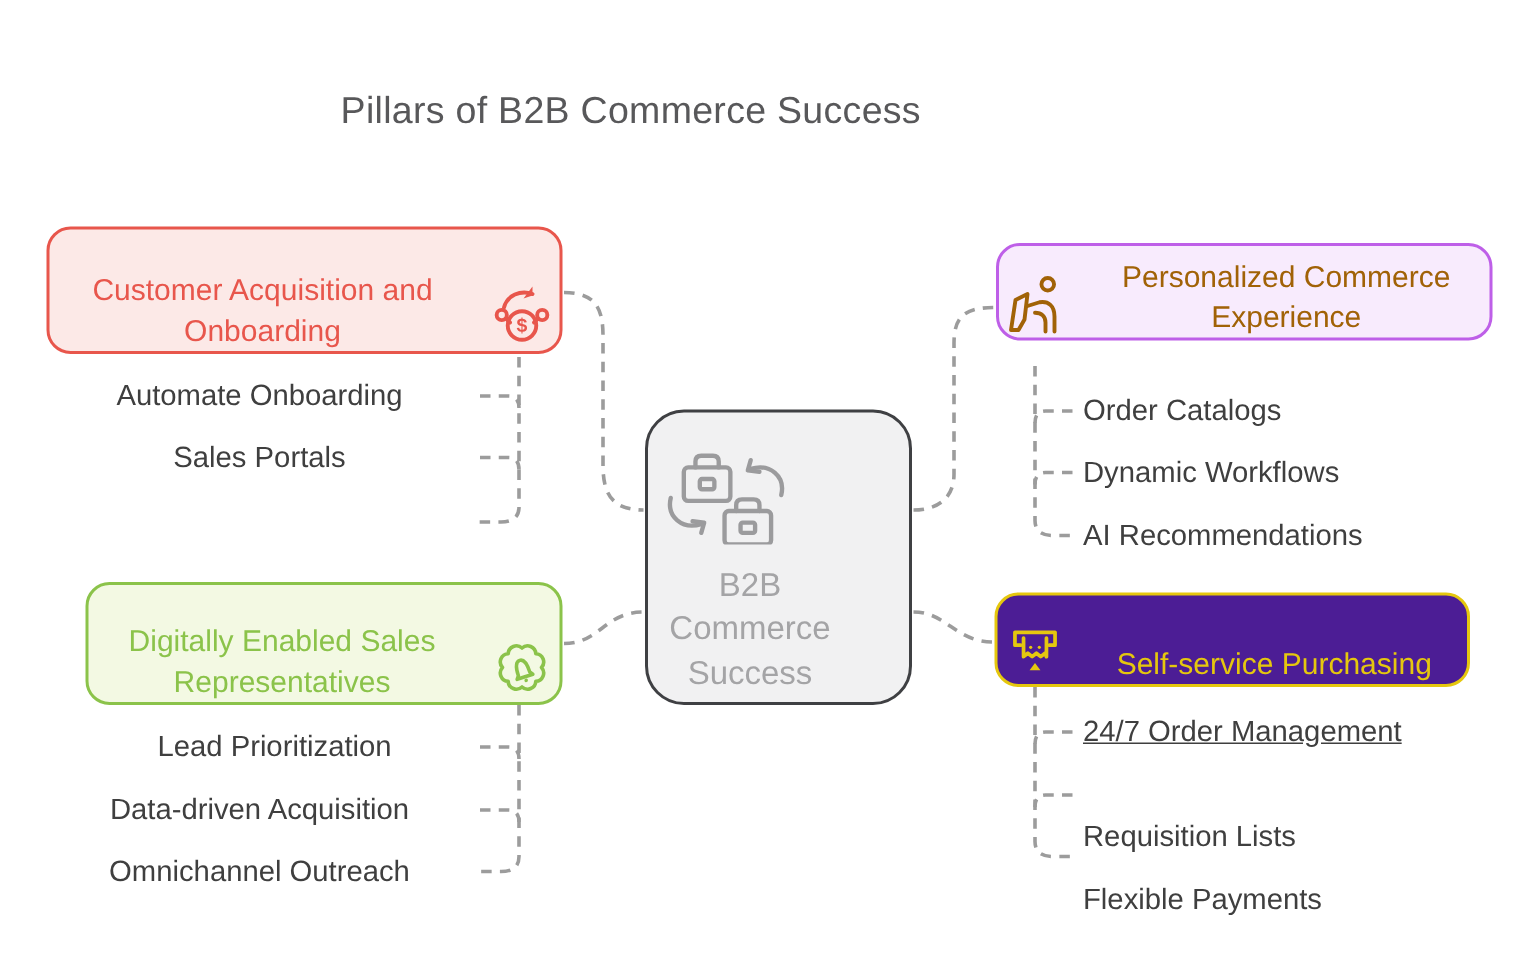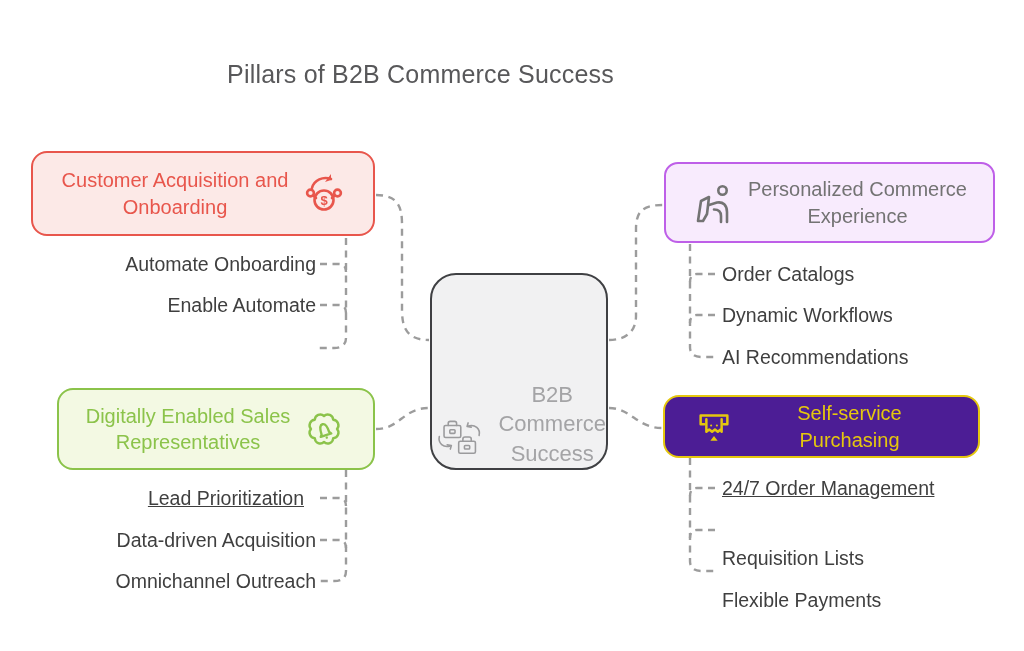--- a/index.html
+++ b/index.html
@@ -8,36 +8,36 @@
     font-family:"Liberation Sans", sans-serif;background:#ffffff;
   }
   .connectors{position:absolute;left:0;top:0;width:1024px;height:651px;}
   .connectors path{fill:none;stroke:currentColor;stroke-width:2.4;stroke-dasharray:7 5.5;stroke-linecap:butt;stroke-linejoin:round;}
   .title{
     position:absolute;left:0;top:60px;width:841px;text-align:center;
     font-size:25px;font-weight:500;letter-spacing:.2px;
   }
   .branch{
     position:absolute;box-sizing:border-box;border:2.5px solid;border-radius:16px;
-    display:flex;align-items:center;gap:10px;padding:0 26px;
+    display:flex;align-items:flex-end;gap:10px;padding:0 2px;
   }
   .branch .label{flex:1;text-align:center;font-size:20px;font-weight:500;line-height:1.32;}
   .branch .bicon{flex:0 0 auto;width:46px;height:46px;display:flex;align-items:center;justify-content:center;}
   .branch svg{display:block;}
   .center-node{
     position:absolute;left:430px;top:273px;width:178px;height:197px;box-sizing:border-box;
     border:2.5px solid;border-radius:26px;
-    display:flex;flex-direction:row;align-items:flex-end;justify-content:flex-start;
+    display:flex;flex-direction:column;align-items:flex-start;justify-content:flex-start;
     padding-top:24px;gap:12px;
   }
   .center-label{font-size:22px;line-height:1.34;text-align:center;width:136px;}
   .sub{
     position:absolute;font-size:19.5px;line-height:28px;white-space:nowrap;
   }
-  .sub.ralign{text-align:right;}
+  .sub.ralign{text-align:center;}
   .sub.lalign{text-align:left;}
 </style>
 </head>
 <body>
 
 <div class="canvas">
 
   <svg class="connectors" viewBox="0 0 1024 651" style="color: rgb(156, 156, 156);">
 
     <path d="M376,195 C398,195 402,207 402,224 L402,310 C402,328 407,340 429,340"></path>
@@ -102,21 +102,21 @@
       <svg width="44" height="44" viewBox="0 0 44 44" fill="none" stroke="currentColor" stroke-width="2.4" stroke-linecap="round" stroke-linejoin="round">
         <path d="M35,22 A5.5,5.5 0 0 1 31.2,31.2 A5.5,5.5 0 0 1 22,35 A5.5,5.5 0 0 1 12.8,31.2 A5.5,5.5 0 0 1 9,22 A5.5,5.5 0 0 1 12.8,12.8 A5.5,5.5 0 0 1 22,9 A5.5,5.5 0 0 1 31.2,12.8 A5.5,5.5 0 0 1 35,22 Z"></path>
         <g transform="rotate(-18 22 22)">
           <path d="M18,26.5 C18,20.5 19.3,17 22,17 C24.7,17 26,20.5 26,26.5 L27.5,28.5 L16.5,28.5 Z"></path>
           <circle cx="22" cy="31" r="1.2" fill="currentColor" stroke="none"></circle>
         </g>
       </svg>
     </div>
   </div>
 
-  <div class="branch" style="left: 664px; top: 162px; width: 331px; height: 81px; color: #737373; border-color: rgb(190, 95, 232); background-color: rgb(248, 235, 253); border-radius: 14px;">
+  <div class="branch" style="left: 664px; top: 162px; width: 331px; height: 65px; color: #a16207; border-color: rgb(190, 95, 232); background-color: rgb(248, 235, 253);">
     <div class="bicon">
       <svg width="44" height="44" viewBox="0 0 44 44" fill="none" stroke="currentColor" stroke-width="2.6" stroke-linecap="round" stroke-linejoin="round">
         <path d="M5,40 L8,20 L16,16 L14,33 L10,40 Z"></path>
         <circle cx="29.5" cy="9.5" r="4.2"></circle>
         <path d="M34,41 L34,31 C34,24 30,20.5 24,21.5 L16,24"></path>
         <path d="M28,41 L28,35 C28,31 25.5,28.5 21,28.5"></path>
       </svg>
     </div>
     <div class="label">Personalized Commerce Experience</div>
   </div>
@@ -128,23 +128,23 @@
         <path d="M14,14 L14,27 L17,24.6 L20,27 L23,24.6 L26,27 L29,24.6 L30,27 L30,14"></path>
         <circle cx="19" cy="20.5" r="1.1" fill="currentColor" stroke="none"></circle>
         <circle cx="25" cy="20.5" r="1.1" fill="currentColor" stroke="none"></circle>
         <path d="M22,31.5 L25.8,36.5 L18.2,36.5 Z" fill="currentColor" stroke="none"></path>
       </svg>
     </div>
     <div class="label">Self-service Purchasing</div>
   </div>
 
   <div class="sub ralign" style="left: 30px; top: 250px; width: 286px; color: rgb(63, 63, 63);">Automate Onboarding</div>
-  <div class="sub ralign" style="left: 30px; top: 291px; width: 286px; color: rgb(63, 63, 63);">Enable Automate</div>
+  <div class="sub ralign" style="left: 30px; top: 291px; width: 286px; color: rgb(63, 63, 63);">Sales Portals</div>
 
-  <div class="sub ralign" style="left: 18px; top: 484px; width: 286px; color: rgb(63, 63, 63); text-decoration: underline;">Lead Prioritization</div>
+  <div class="sub ralign" style="left: 40px; top: 484px; width: 286px; color: rgb(63, 63, 63);">Lead Prioritization</div>
   <div class="sub ralign" style="left: 30px; top: 526px; width: 286px; color: rgb(63, 63, 63);">Data-driven Acquisition</div>
   <div class="sub ralign" style="left: 30px; top: 567px; width: 286px; color: rgb(63, 63, 63);">Omnichannel Outreach</div>
 
   <div class="sub lalign" style="left: 722px; top: 260px; width: 290px; color: rgb(63, 63, 63);">Order Catalogs</div>
   <div class="sub lalign" style="left: 722px; top: 301px; width: 290px; color: rgb(63, 63, 63);">Dynamic Workflows</div>
   <div class="sub lalign" style="left: 722px; top: 343px; width: 290px; color: rgb(63, 63, 63);">AI Recommendations</div>
 
   <div class="sub lalign" style="left: 722px; top: 474px; width: 290px; color: rgb(63, 63, 63); text-decoration: underline;">24/7 Order Management</div>
   <div class="sub lalign" style="left: 722px; top: 544px; width: 290px; color: rgb(63, 63, 63);">Requisition Lists</div>
   <div class="sub lalign" style="left: 722px; top: 557px; width: 290px; color: rgb(63, 63, 63); margin-top: 29px;">Flexible Payments</div>

